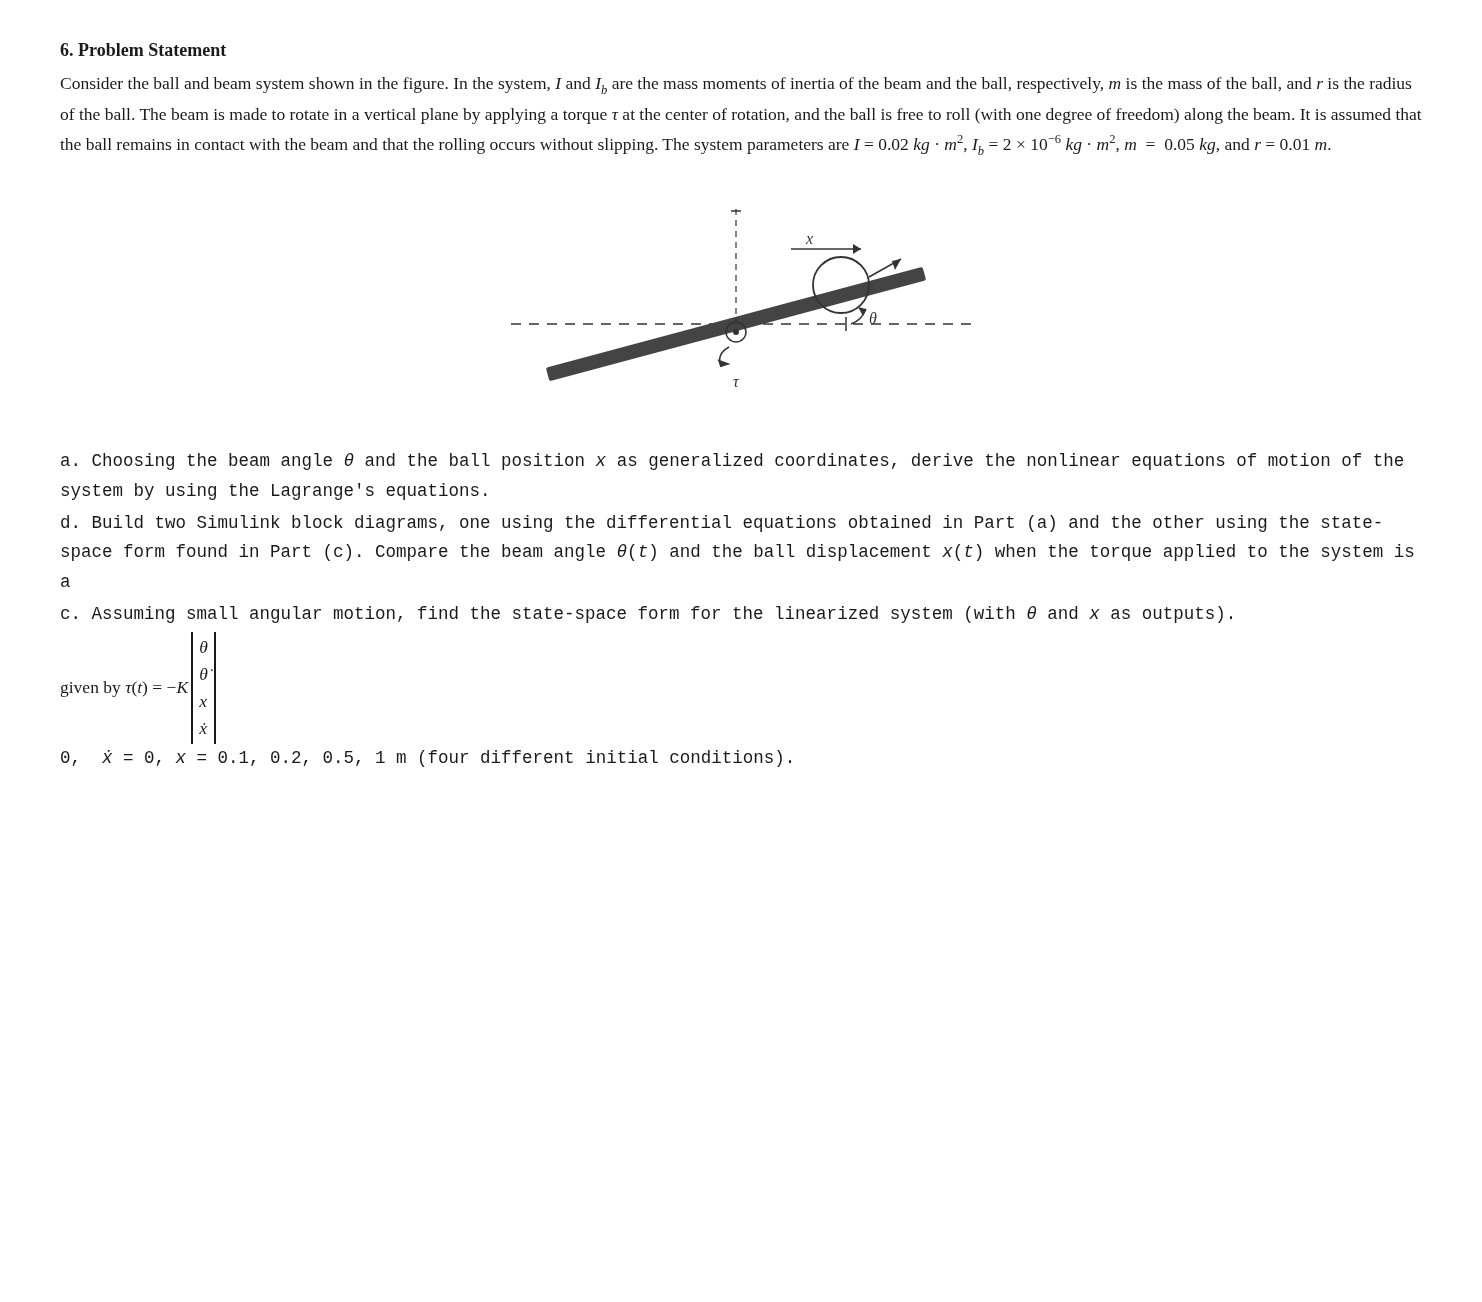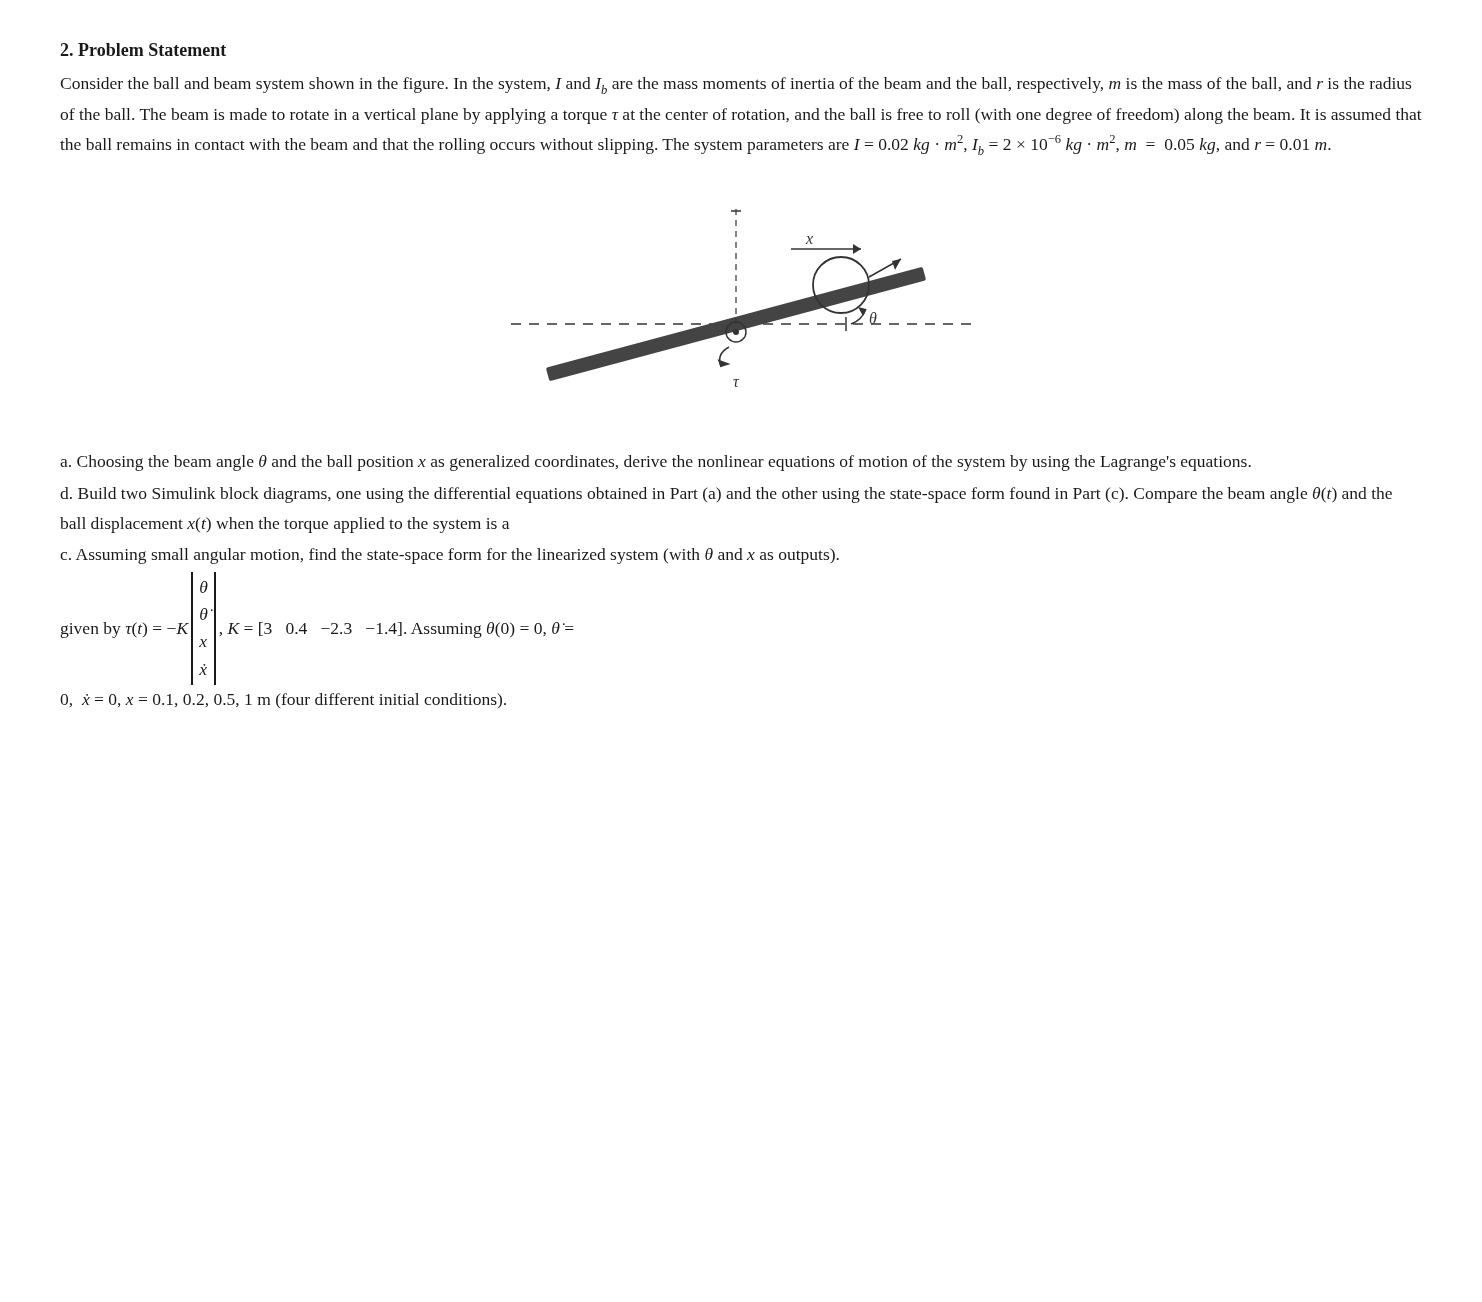--- a/index.html
+++ b/index.html
@@ -26,20 +26,21 @@
       justify-content: center;
       margin: 28px 0 28px 0;
     }
     .parts-section {
       margin-top: 10px;
       line-height: 1.7;
       font-size: 17.5px;
     }
     .part-line {
       margin-bottom: 2px;
+      font-family: Liberation Mono, monospace;
     }
     .matrix-row {
       padding: 0 4px;
     }
     .inline-matrix {
       display: inline-flex;
       flex-direction: column;
       vertical-align: middle;
       border-left: 2px solid #1a1a1a;
       border-right: 2px solid #1a1a1a;
@@ -58,21 +59,21 @@
       flex-wrap: wrap;
       gap: 3px;
       line-height: 1.7;
     }
   </style>
 </head>
 <body>
 
 <div>
   <div class="problem-title">
-    <span>2. Problem Statement</span>
+    <span>6. Problem Statement</span>
   </div>
 
   <div class="problem-text">
     <p>
       Consider the ball and beam system shown in the figure. In the system, <em>I</em> and <em>I<sub>b</sub></em> are the
       mass moments of inertia of the beam and the ball, respectively, <em>m</em> is the mass of the ball,
       and <em>r</em> is the radius of the ball. The beam is made to rotate in a vertical plane by applying
       a torque <em>τ</em> at the center of rotation, and the ball is free to roll (with one degree of
       freedom) along the beam. It is assumed that the ball remains in contact with the beam and
       that the rolling occurs without slipping. The system parameters are <em>I</em> = 0.02 <em>kg</em> · <em>m</em><sup>2</sup>,
@@ -140,19 +141,18 @@
 
     <div class="given-line">
       <span>given by <em>τ</em>(<em>t</em>) = −<em>K</em></span>
 
       <span class="inline-matrix">
         <span class="matrix-row"><em>θ</em></span>
         <span class="matrix-row"><em>θ̇</em></span>
         <span class="matrix-row"><em>x</em></span>
         <span class="matrix-row"><em>ẋ</em></span>
       </span>
-      <span>, <em>K</em> = [3&nbsp;&nbsp;&nbsp;0.4&nbsp;&nbsp;&nbsp;−2.3&nbsp;&nbsp;&nbsp;−1.4]. Assuming <em>θ</em>(0) = 0, <span style="font-style:italic;">θ̇</span> =</span>
     </div>
     <p class="part-line">
       0, &nbsp;<em>ẋ</em> = 0, <em>x</em> = 0.1, 0.2, 0.5, 1 m (four different initial conditions).
     </p>
   </div>
 </div>
 
 </body></html>

